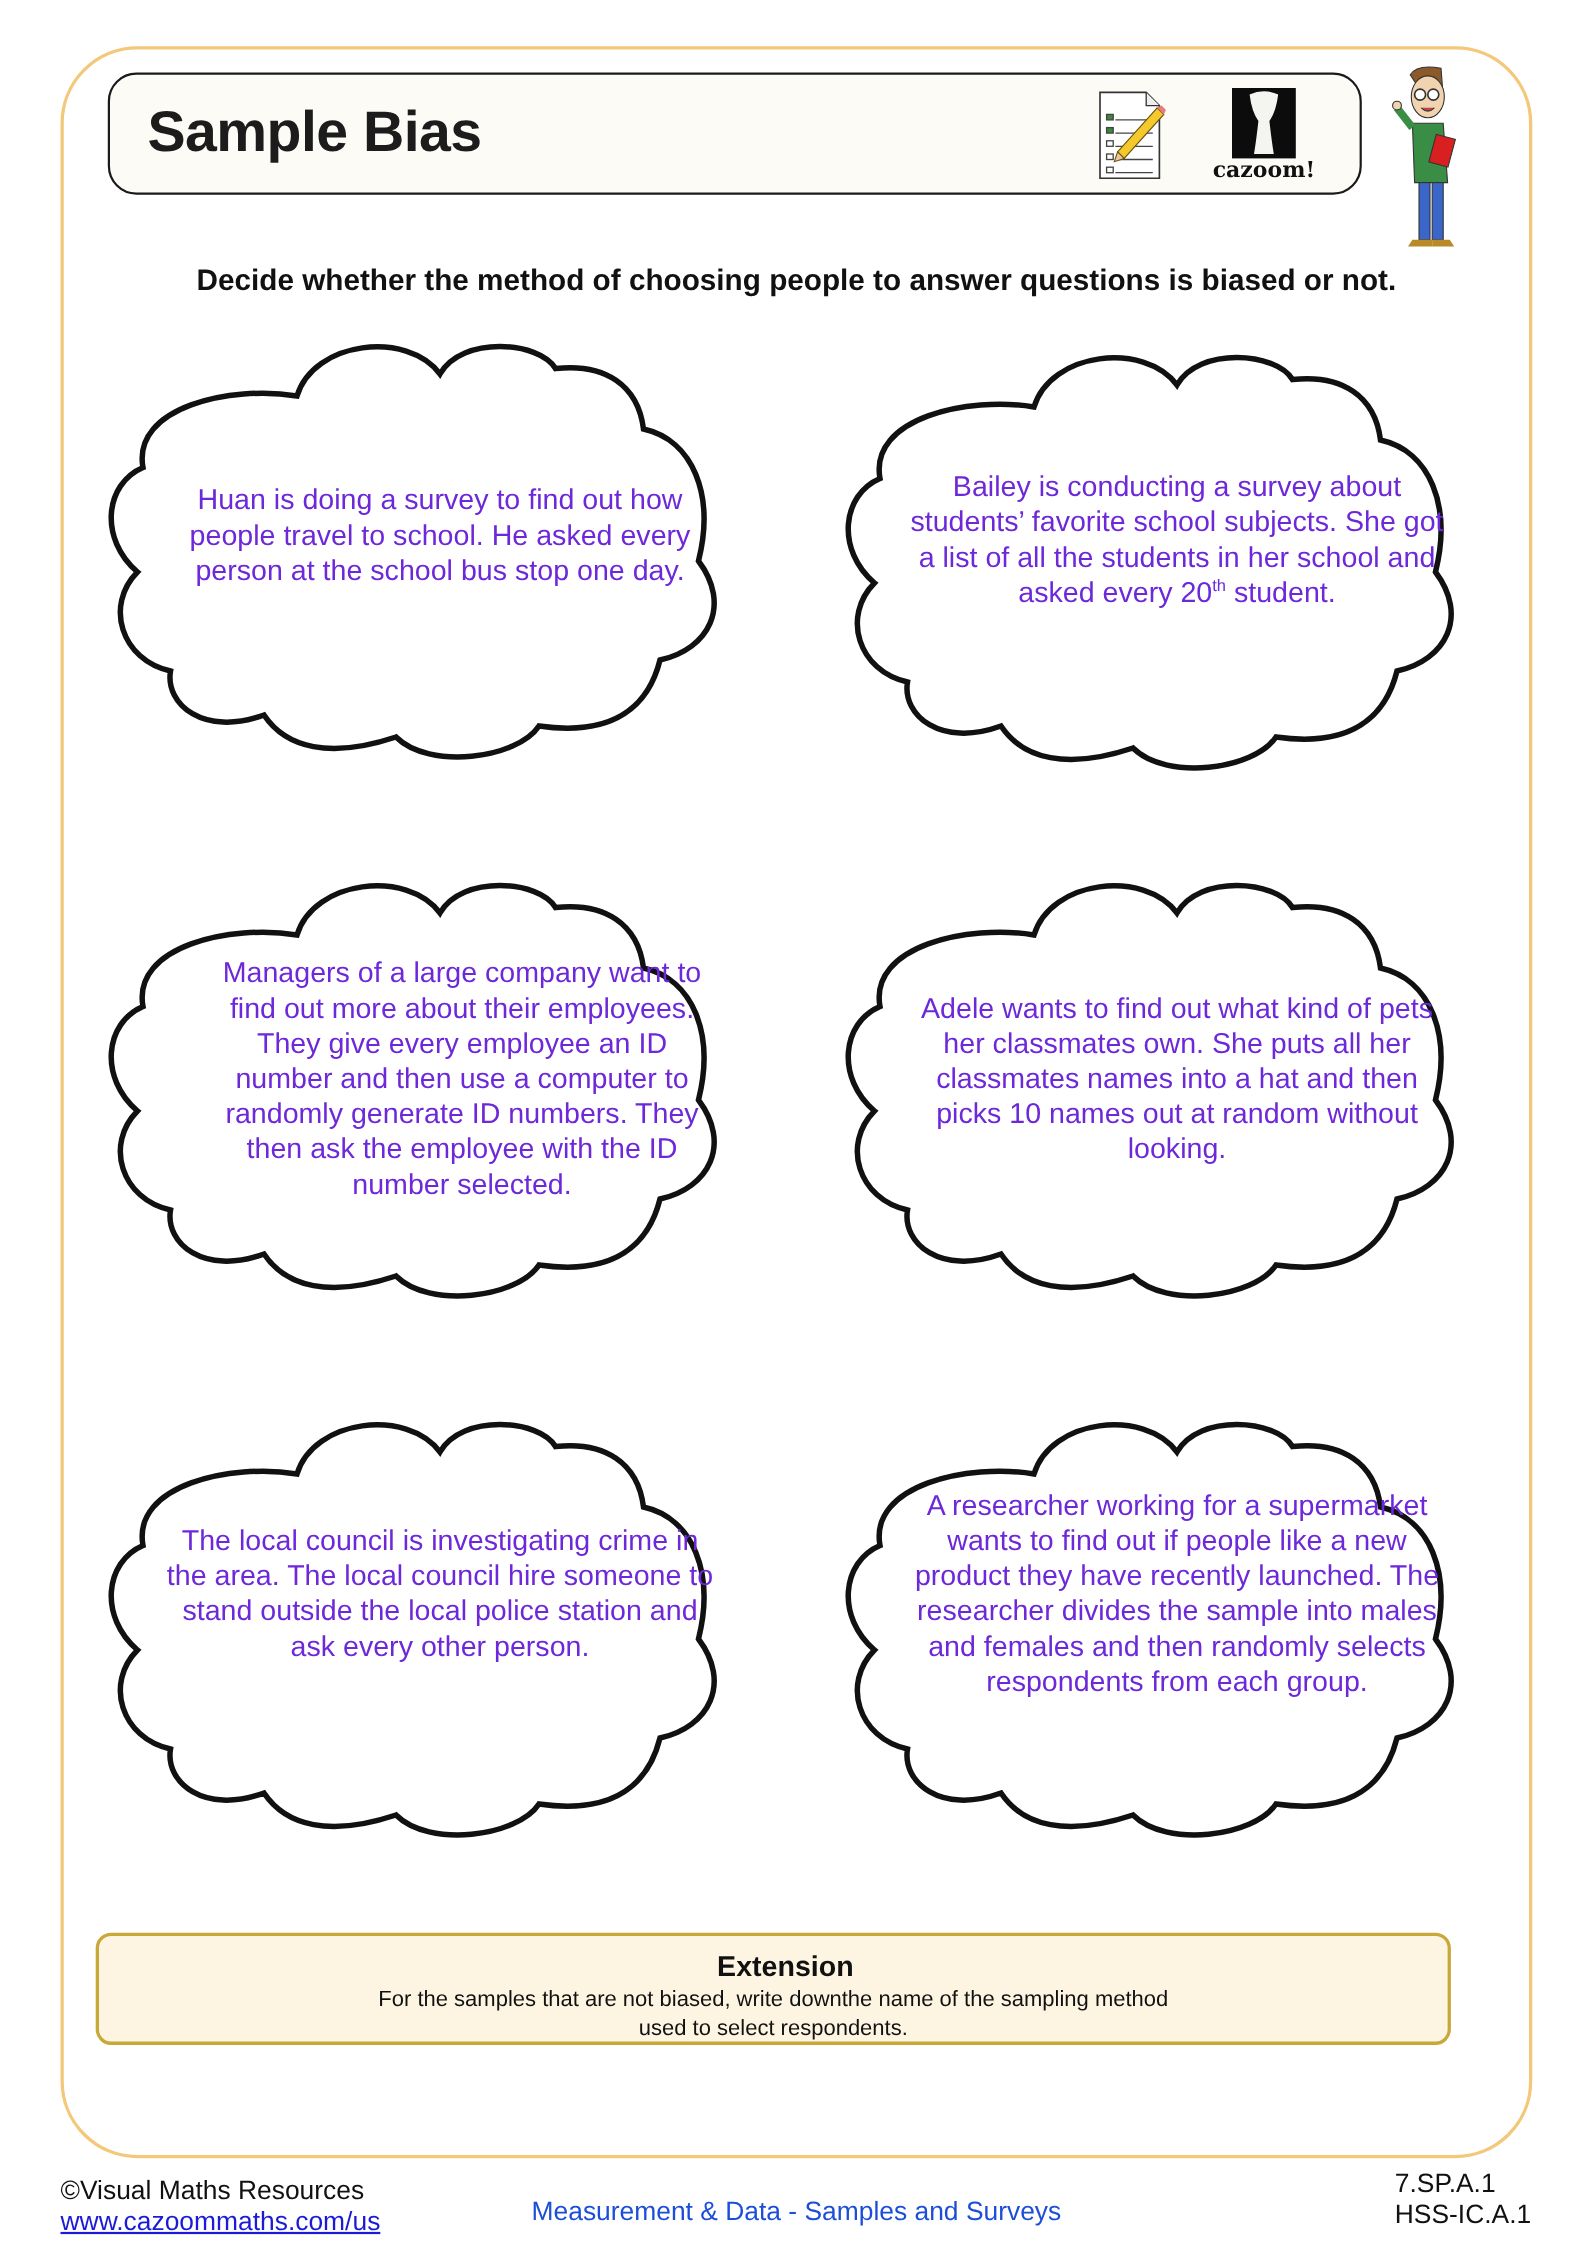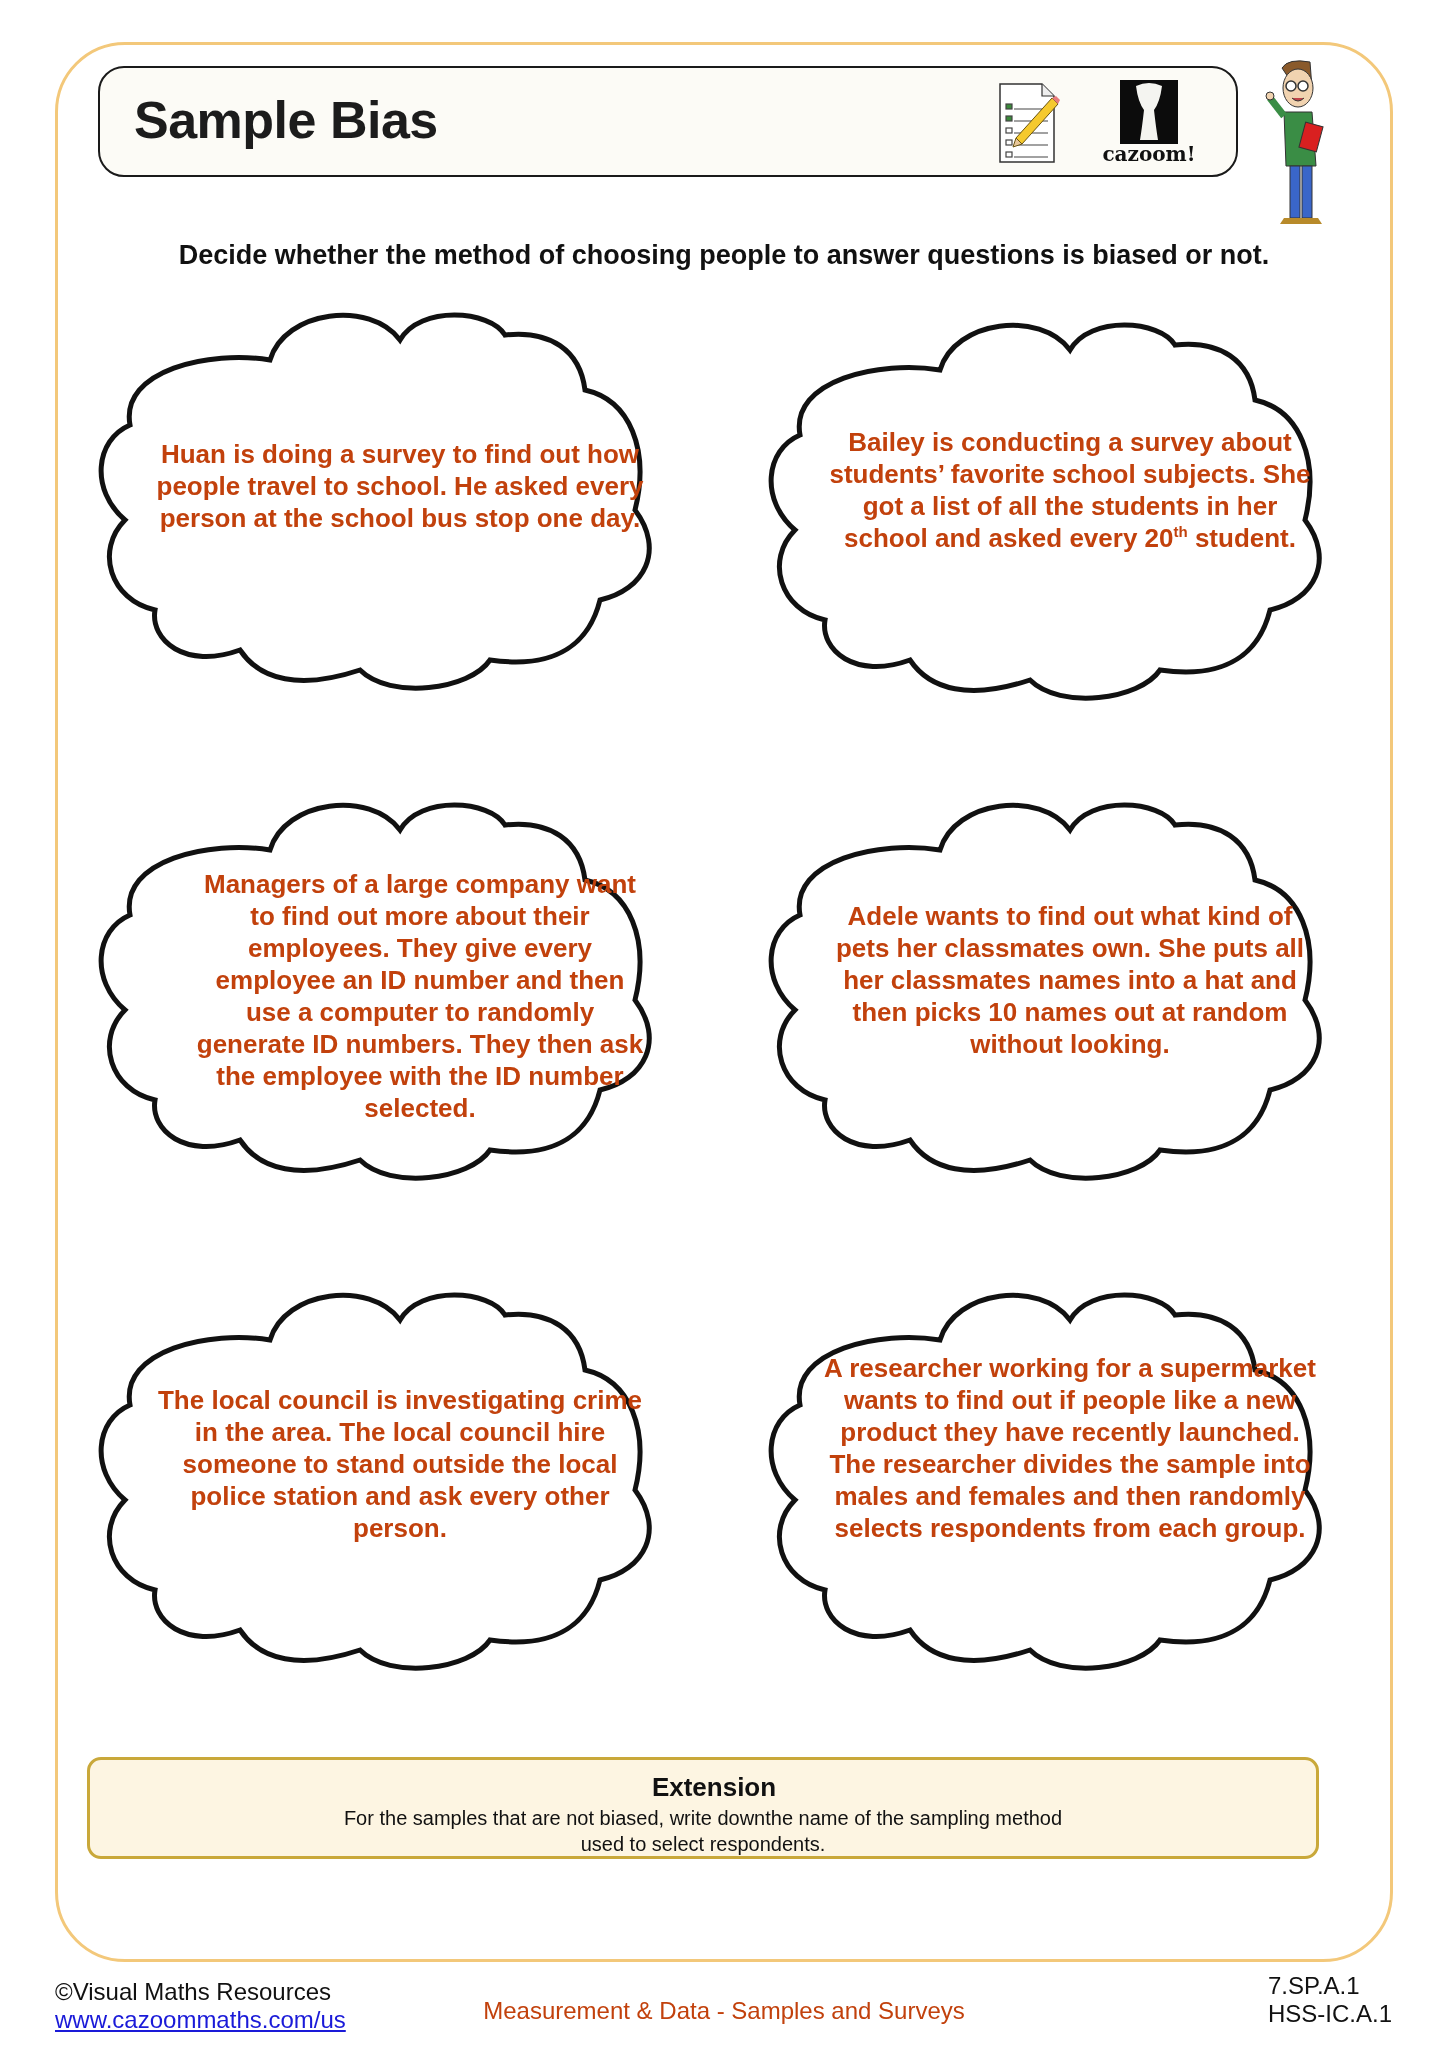--- a/index.html
+++ b/index.html
@@ -21,32 +21,32 @@
                font-family: "DejaVu Serif", serif; font-weight: bold; font-size: 20px; color: #111; }
 
   .teacher { position: absolute; left: 1262px; top: 58px; width: 80px; height: 170px; }
 
   .instruction { position: absolute; left: 0; width: 1448px; top: 240px; text-align: center;
                  font-size: 27px; font-weight: bold; color: #111; }
 
   .cloud { position: absolute; width: 600px; height: 400px; }
   .cloud svg { position: absolute; left: 0; top: 0; }
   .cloud-text { position: absolute; left: 60px; right: 40px; text-align: center;
-                font-size: 26px; font-weight: bold; line-height: 32px; color: #c2410c; }
+                font-size: 26px; font-weight: normal; line-height: 32px; color: #6d28d9; }
   .cloud-text sup { font-size: 15px; line-height: 0; }
 
   .extension { position: absolute; left: 87px; top: 1757px; width: 1232px; height: 102px;
                border: 3px solid #c9a83a; border-radius: 14px; background: #fdf5e2; box-sizing: border-box;
                text-align: center; }
   .ext-title { margin-top: 12px; font-size: 26px; font-weight: bold; color: #111; padding-left: 22px; }
   .ext-body { font-size: 20px; font-weight: normal; line-height: 26px; color: #111; width: 760px; margin: 2px auto 0; }
 
   .footer-left { position: absolute; left: 55px; top: 1978px; font-size: 24px; line-height: 28px; color: #111; }
   .footer-link { color: #1a1ad8; text-decoration: underline; }
-  .footer-center { position: absolute; left: 0; width: 1448px; top: 1997px; text-align: center; font-size: 24px; color: #c2410c; }
+  .footer-center { position: absolute; left: 0; width: 1448px; top: 1997px; text-align: center; font-size: 24px; color: #1d4ed8; }
   .footer-right { position: absolute; left: 1268px; top: 1972px; font-size: 24px; line-height: 28px; color: #111; }
 </style>
 </head>
 <body>
 
 <div class="page-border"></div>
 
 <div class="title-box">
   <div class="title">Sample Bias</div>
 

